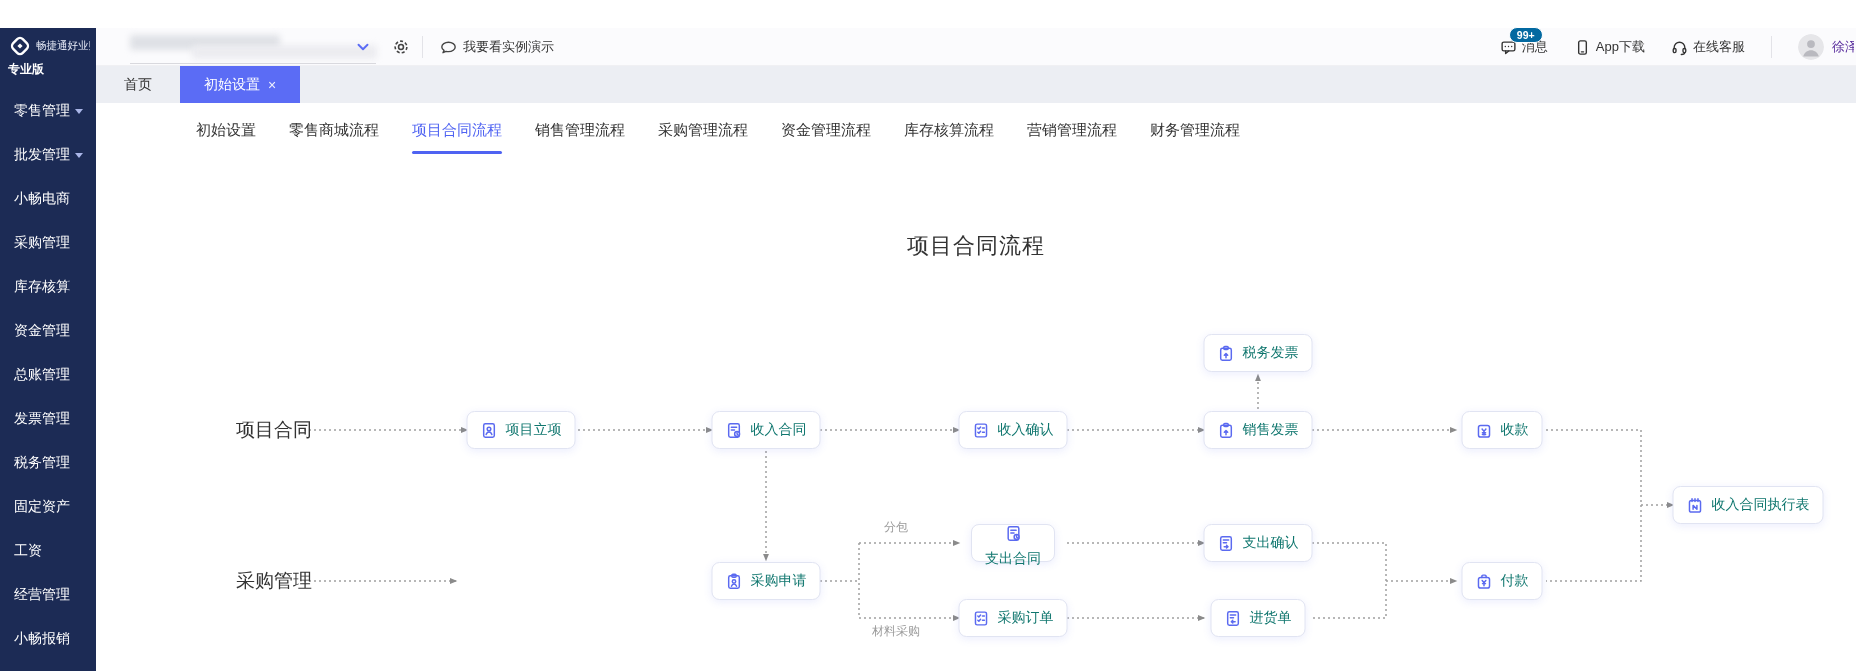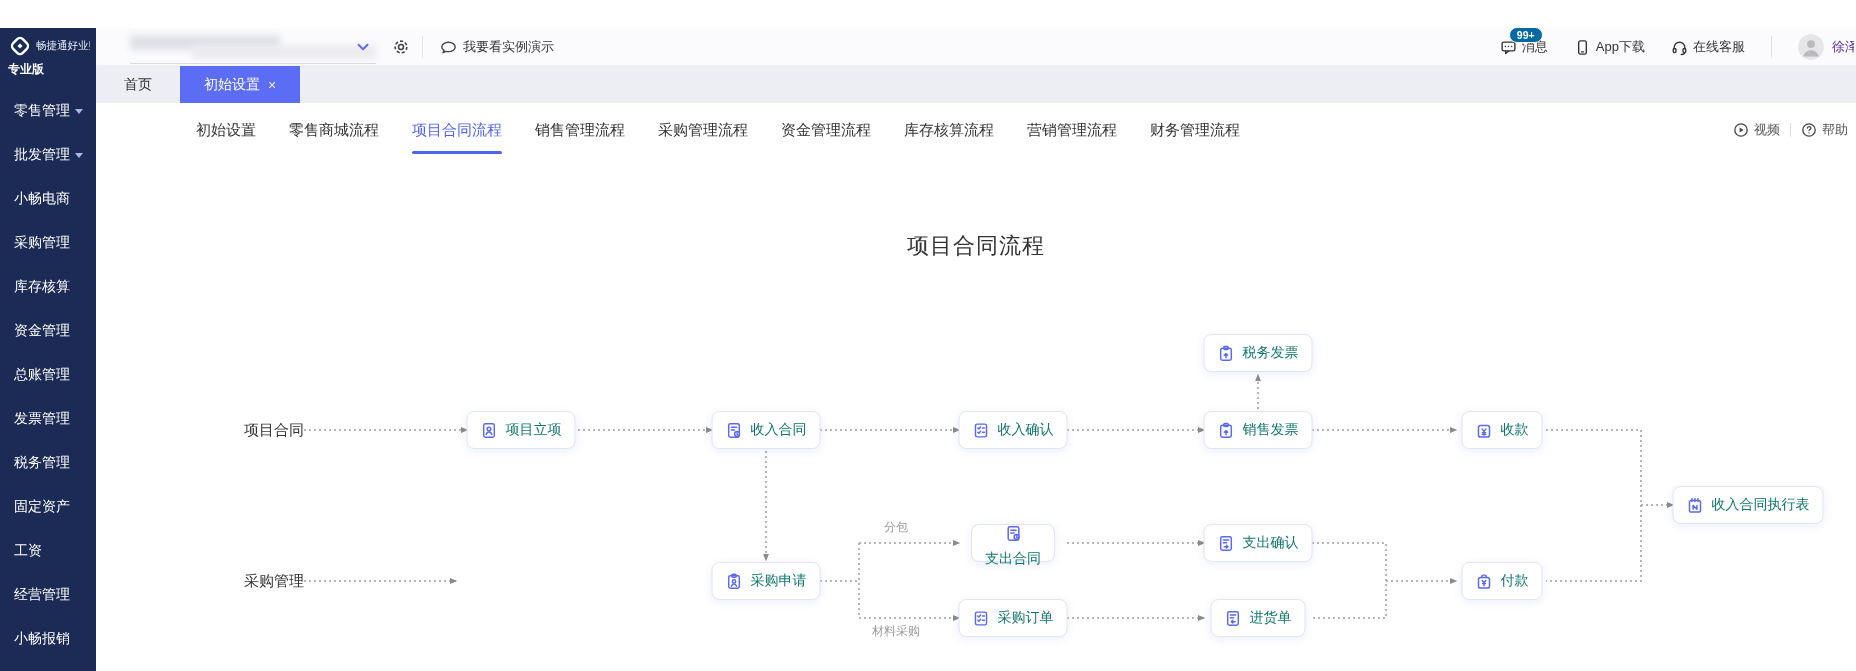--- a/index.html
+++ b/index.html
@@ -65,21 +65,21 @@
 
   .diagram-title { position:absolute; left:0; right:0; top:128px; text-align:center;
     font-size:22px; font-weight:500; color:#333; letter-spacing:1px; }
 
   .canvas-svg { position:absolute; left:0; top:0; width:1760px; height:568px; pointer-events:none; }
   .flow-node { position:absolute; transform:translate(-50%,-50%); display:inline-flex;
     align-items:center; gap:8px; height:38px; padding:0 13px; background:#fff;
     border:1px solid #e1e4f2; border-radius:8px; box-shadow:0 2px 8px rgba(93,109,240,.12);
     font-size:14px; color:#0f766e; white-space:nowrap; cursor:pointer; z-index:2; }
   .flow-node .nico { display:flex; width:17px; height:17px; }
-  .flow-label { position:absolute; transform:translate(-50%,-50%); font-size:15px; font-weight:500;
+  .flow-label { position:absolute; transform:translate(-50%,-50%); font-size:19px; font-weight:500;
     color:#333; white-space:nowrap; z-index:2; }
   .edge-label { position:absolute; transform:translate(-50%,-50%); font-size:12px; color:#9a9a9a;
     white-space:nowrap; z-index:2; }
 </style>
 </head>
 <body>
 
 <div id="app">
 
   <div class="sidebar">
@@ -226,41 +226,20 @@
         <div class="subtab">初始设置</div>
         <div class="subtab">零售商城流程</div>
         <div class="subtab active">项目合同流程</div>
         <div class="subtab">销售管理流程</div>
         <div class="subtab">采购管理流程</div>
         <div class="subtab">资金管理流程</div>
         <div class="subtab">库存核算流程</div>
         <div class="subtab">营销管理流程</div>
         <div class="subtab">财务管理流程</div>
       </div>
-    <div class="subtab-right">
-      <span class="sr-item">
-        <span class="nico" style="display:flex;width:16px;height:16px;">
-          <svg viewBox="0 0 16 16" width="16" height="16" fill="none" stroke="#444" stroke-width="1.3">
-              <circle cx="8" cy="8" r="6.2"></circle>
-              <path d="M6.6 5.6l4 2.4-4 2.4z" fill="#444" stroke="none"></path>
-            </svg>
-        </span>
-        <span>视频</span>
-      </span>
-      <span class="sr-div"></span>
-      <span class="sr-item">
-        <span class="nico" style="display:flex;width:16px;height:16px;">
-          <svg viewBox="0 0 16 16" width="16" height="16" fill="none" stroke="#444" stroke-width="1.3" stroke-linecap="round">
-              <circle cx="8" cy="8" r="6.2"></circle>
-              <path d="M6.3 6.1c.2-.9 1-1.5 1.9-1.5s1.7.7 1.7 1.6c0 1.1-1.6 1.3-1.9 2.3M8 10.9h.01"></path>
-            </svg>
-        </span>
-        <span>帮助</span>
-      </span>
-    </div>
 
     <div class="diagram-title">项目合同流程</div>
 
     <svg class="canvas-svg" viewBox="0 0 1760 568">
       <defs>
         <marker id="arr" markerWidth="9" markerHeight="8" refX="6.2" refY="3" orient="auto" markerUnits="userSpaceOnUse">
           <path d="M0 0L7.5 3 0 6z" fill="#8b8b8b"></path>
         </marker>
       </defs>
       <g id="edge-group">

